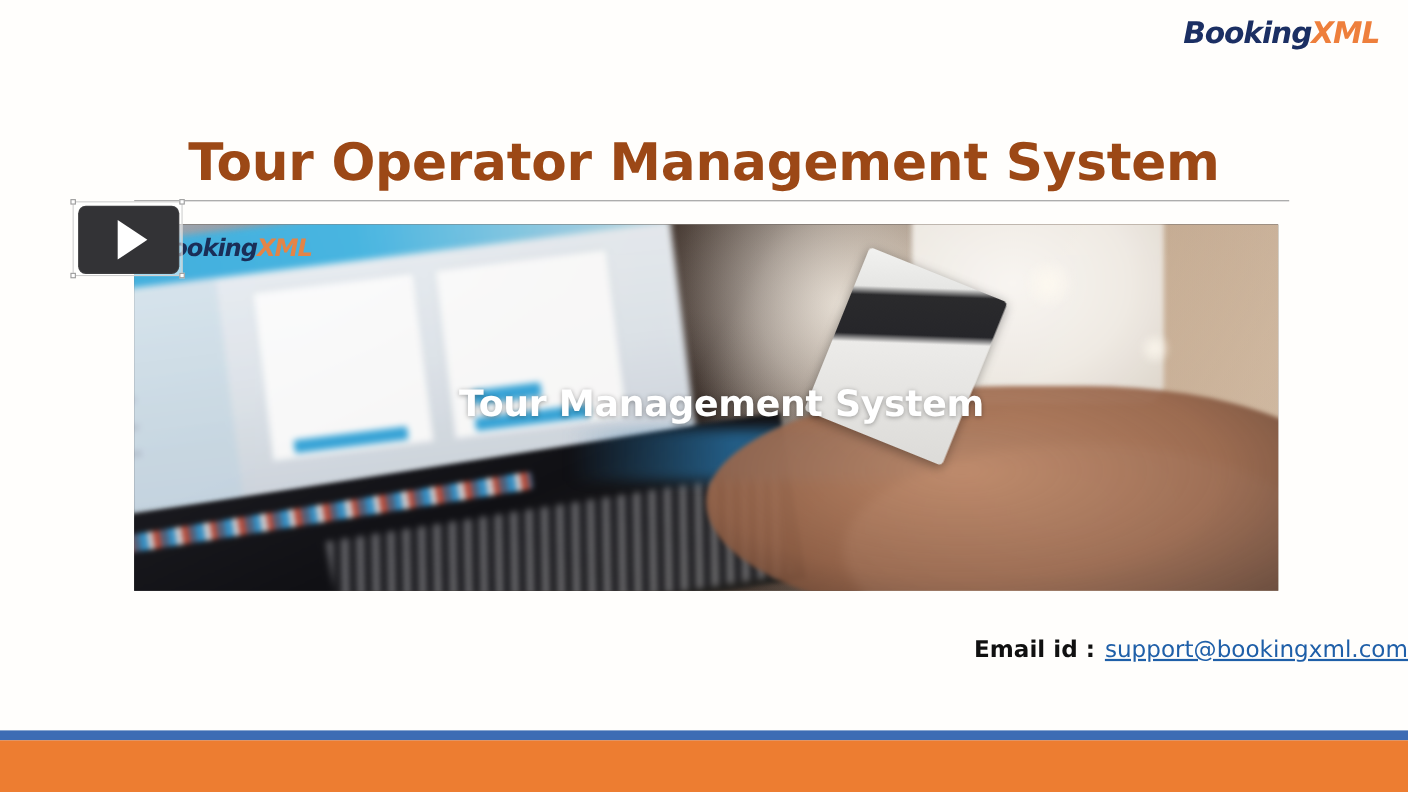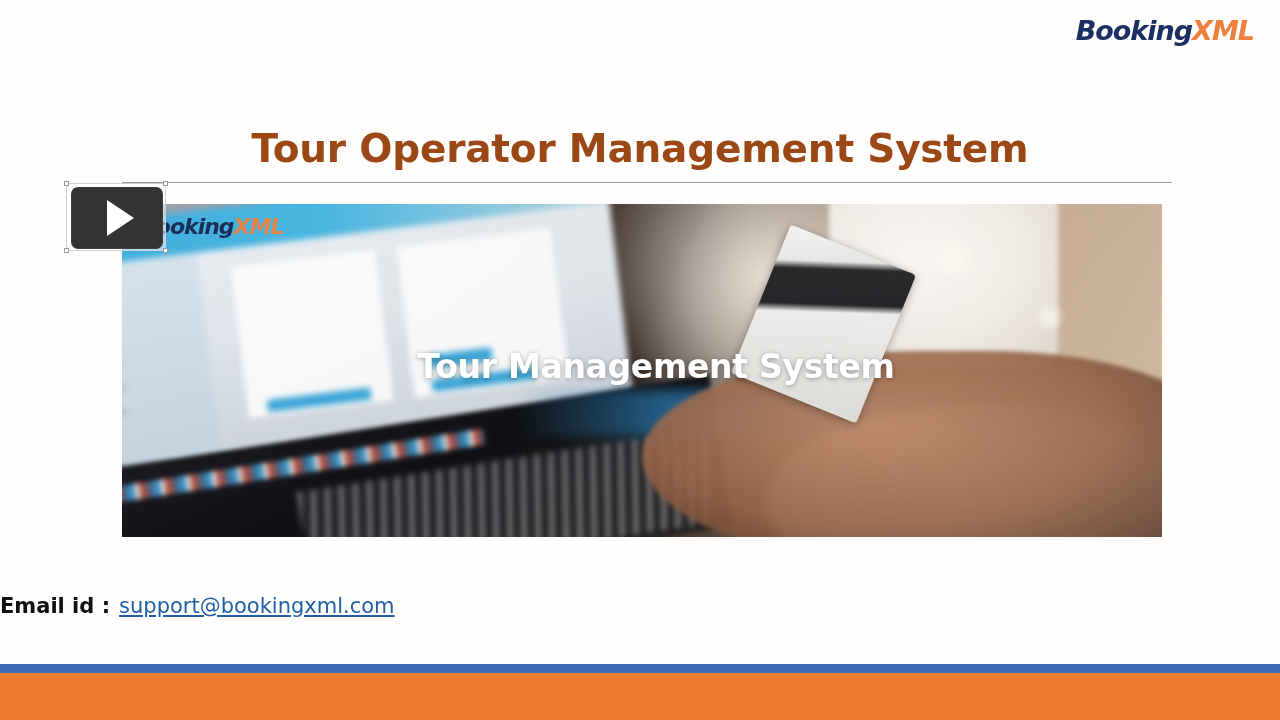--- a/index.html
+++ b/index.html
@@ -53,21 +53,21 @@
   }
 
   
   .slide-title {
     position: absolute;
     left: 0;
     right: 0;
     top: 124px;
     text-align: center;
     font-family: "DejaVu Sans", sans-serif;
-    font-size: 39px;
+    font-size: 47px;
     font-weight: bold;
     color: #9C4816;
     letter-spacing: -0.2px;
     line-height: 50px;
     white-space: nowrap;
   }
 
   
   .title-rule {
     position: absolute;
@@ -343,25 +343,24 @@
     border-bottom: 18px solid transparent;
     margin-left: 6px;
   }
 
   
   .email-line {
     position: absolute;
     left: 0;
     right: 0;
     top: 578px;
-    text-align: left;
+    text-align: right;
     font-family: "DejaVu Sans", sans-serif;
     font-size: 21px;
     white-space: nowrap;
-    margin-top: 16px;
   }
   .email-label {
     font-weight: bold;
     color: #101010;
   }
   .email-link {
     color: #1F5FA8;
     text-decoration: underline;
     margin-left: 9px;
     font-weight: normal;

